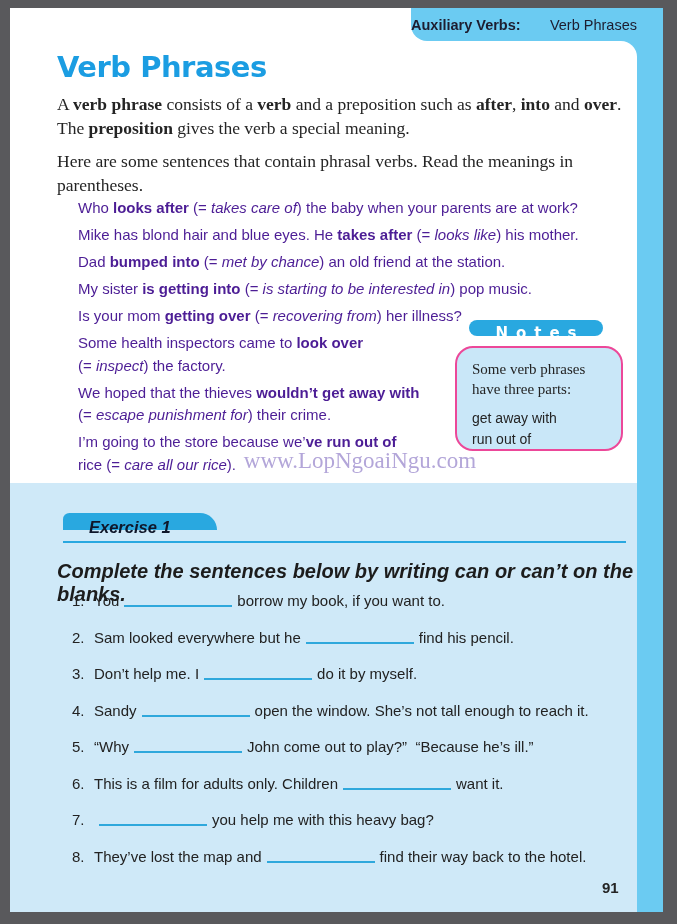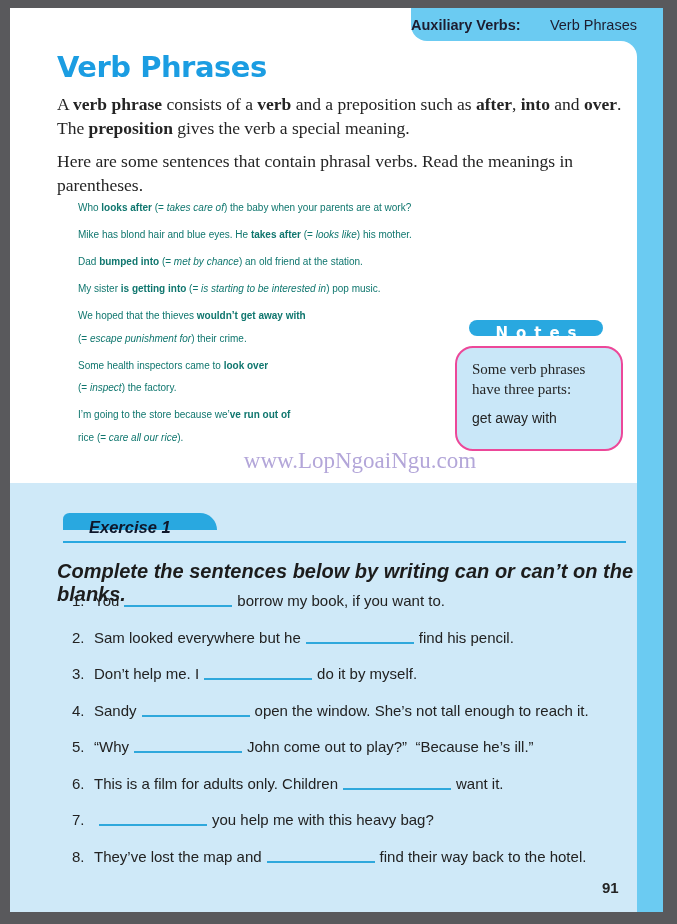--- a/index.html
+++ b/index.html
@@ -33,21 +33,21 @@
   .serif-par {
     position:absolute; left:47px; width:584px;
     font-family:"Liberation Serif", serif; font-size:17.5px; line-height:23.5px;
     color:#242424;
   }
   .intro { top:85px; }
   .lead  { top:142px; }
 
   .examples {
     position:absolute; left:68px; top:189px; width:565px;
-    font-size:10px; color:#0f766e;
+    font-size:15px; color:#4c1d95;
   }
   .example { line-height:22.5px; margin-bottom:4.5px; }
   .b { font-weight:bold; }
   .i { font-style:italic; }
 
   
   .notes-tab {
     position:absolute; left:459px; top:312px; width:134px; height:16px;
     background:#29a8e0; border-radius:10px; z-index:3;
     color:#ffffff; font-family:"DejaVu Sans", sans-serif; font-weight:bold;
@@ -110,29 +110,31 @@
   <div class="title">Verb Phrases</div>
 
   <div class="serif-par intro"><span>A </span><span class="b">verb phrase</span><span> consists of a </span><span class="b">verb</span><span> and a preposition such as </span><span class="b">after</span><span>, </span><span class="b">into</span><span> and </span><span class="b">over</span><span>.</span><br><span>The </span><span class="b">preposition</span><span> gives the verb a special meaning.</span></div>
   <div class="serif-par lead"><span>Here are some sentences that contain phrasal verbs. Read the meanings in</span><br><span>parentheses.</span></div>
 
   <div class="examples">
     <div class="example"><span>Who </span><span class="b">looks after</span><span> (= </span><span class="i">takes care of</span><span>) the baby when your parents are at work?</span></div>
     <div class="example"><span>Mike has blond hair and blue eyes. He </span><span class="b">takes after</span><span> (= </span><span class="i">looks like</span><span>) his mother.</span></div>
     <div class="example"><span>Dad </span><span class="b">bumped into</span><span> (= </span><span class="i">met by chance</span><span>) an old friend at the station.</span></div>
     <div class="example"><span>My sister </span><span class="b">is getting into</span><span> (= </span><span class="i">is starting to be interested in</span><span>) pop music.</span></div>
+    <div class="example"><span>Is your mom </span><span class="b">getting over</span><span> (= </span><span class="i">recovering from</span><span>) her illness?</span></div>
+    <div class="example"><span>Some health inspectors came to </span><span class="b">look over</span><br><span>(= </span><span class="i">inspect</span><span>) the factory.</span></div>
     <div class="example"><span>We hoped that the thieves </span><span class="b">wouldn’t get away with</span><br><span>(= </span><span class="i">escape punishment for</span><span>) their crime.</span></div>
-    <div class="example"><span>Some health inspectors came to </span><span class="b">look over</span><br><span>(= </span><span class="i">inspect</span><span>) the factory.</span></div>
     <div class="example"><span>I’m going to the store because we’</span><span class="b">ve run out of</span><br><span>rice (= </span><span class="i">care all our rice</span><span>).</span></div>
   </div>
 
   <div class="notes-tab">Notes</div>
   <div class="notes-body">
     <div class="notes-line">Some verb phrases have three parts:</div>
     <div class="notes-phrase first">get away with</div>
+    <div class="notes-phrase">run out of</div>
   </div>
 
   <div class="watermark">www.LopNgoaiNgu.com</div>
 
   <div class="section">
     <div class="ex-tab">Exercise 1</div>
     <div class="ex-line"></div>
     <div class="instruction"><span>Complete the sentences below by writing </span><span class="b">can</span><span> or </span><span class="b">can’t</span><span> on the blanks.</span></div>
 
     <div class="items">

